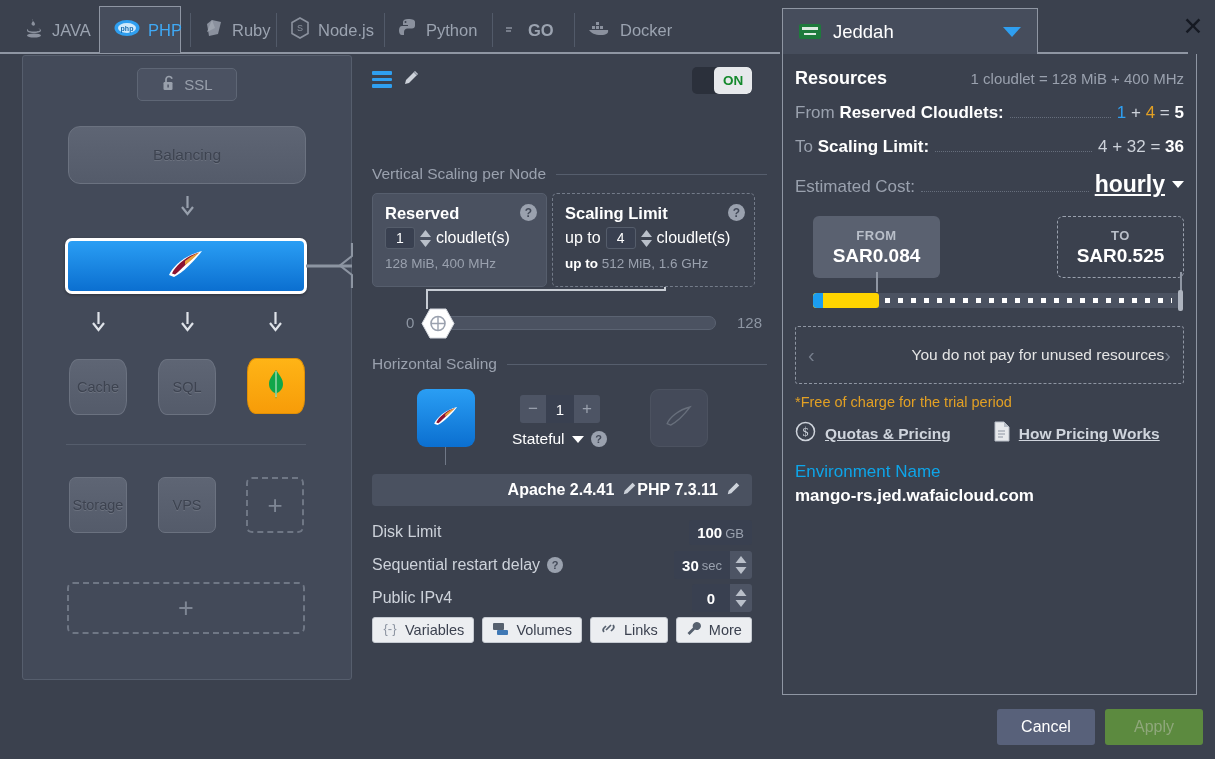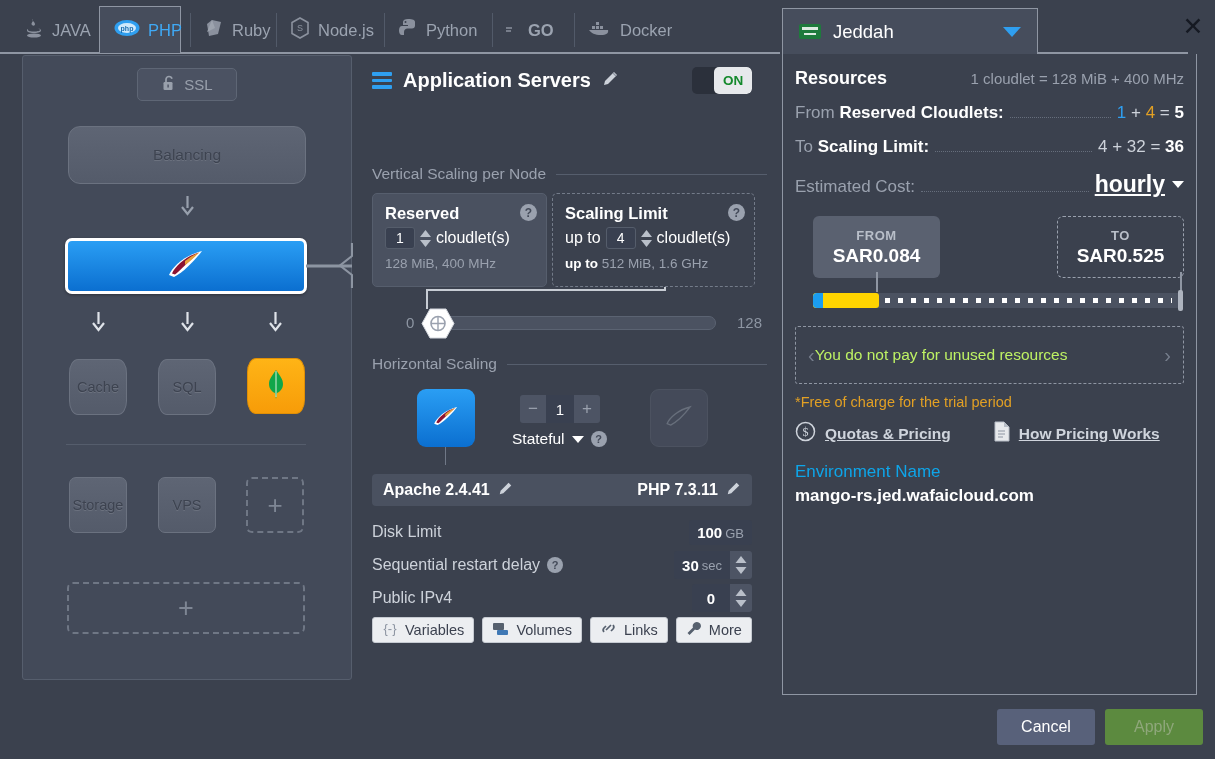--- a/index.html
+++ b/index.html
@@ -234,21 +234,21 @@
     width:0; height:0; border-left:6px solid transparent; border-right:6px solid transparent;
     border-top:7px solid #fff;
   }
   .hs-stem {
     position:absolute; left: 73px; top: 62px; width:1px; height: 18px; background:#707887;
   }
   .vers-bar {
     position:absolute; left: 12px; top: 419px;
     width: 380px; height: 32px;
     background:#4a5160; border-radius:4px;
-    display:flex; align-items:center; justify-content:space-between;
+    display:flex; align-items:center; justify-content:flex-end;
     padding: 0 11px;
   }
   .vers-item { display:flex; align-items:center; gap:8px; color:#fff; font-size: 16px; font-weight:bold; cursor:pointer; }
 
   .cfg-row {
     position:absolute; left: 12px; width: 380px; height: 30px;
     display:flex; align-items:center; justify-content:space-between;
   }
   .cfg-label { color:#cdd2da; font-size: 16px; display:flex; align-items:center; gap:7px; }
   .cfg-val {
@@ -365,21 +365,21 @@
   }
   .stem-from { position:absolute; left: 81px; top: -18px; width: 2px; height: 20px; background:#8f96a3; }
   .stem-to { position:absolute; right: 2px; top: -18px; width: 2px; height: 20px; background:#8f96a3; }
 
   .promo {
     margin-top: 14px; height: 58px;
     border: 1px dashed #8f96a3; border-radius: 3px;
     display:flex; align-items:center; justify-content:space-between;
     padding: 0 12px;
   }
-  .promo .txt { flex:1; text-align:left; color:#bef264; font-size: 15.5px; }
+  .promo .txt { flex:1; text-align:right; color:#e5e5e5; font-size: 15.5px; }
   .promo .ar { color:#767e8c; font-size: 20px; cursor:pointer; line-height:1; }
 
   .trial { color:#e2a024; font-size: 14.5px; margin-top: 10px; }
 
   .links-row { display:flex; gap: 42px; margin-top: 11px; align-items:center; }
   .link-item { display:flex; align-items:center; gap:9px; cursor:pointer; }
   .link-item .txt { color:#cfd4dc; font-size: 15.5px; font-weight:bold; text-decoration: underline; }
 
   .env-title { color:#0ea5e9; font-size: 17px; margin-top: 16px; }
   .env-val { color:#fff; font-size: 17px; font-weight:bold; margin-top: 4px; }
@@ -570,21 +570,20 @@
   </div>
 
   <div class="mid-panel">
 
     <div class="mid-title-row">
       <span class="hamburger">
           <i></i>
           <i></i>
           <i></i>
         </span>
-      <span class="mid-title">Application Servers</span>
       <span class="pencil">
         <svg width="17" height="17" viewBox="0 0 17 17">
             <path d="M2 15l1-4L12 2l3 3-9 9z" fill="#cdd2da"></path>
             <path d="M11 3l3 3" stroke="#8d95a2" stroke-width="1.2"></path>
           </svg>
       </span>
     </div>
 
     <div class="toggle-onoff">
       <span class="toggle-knob">ON</span>

